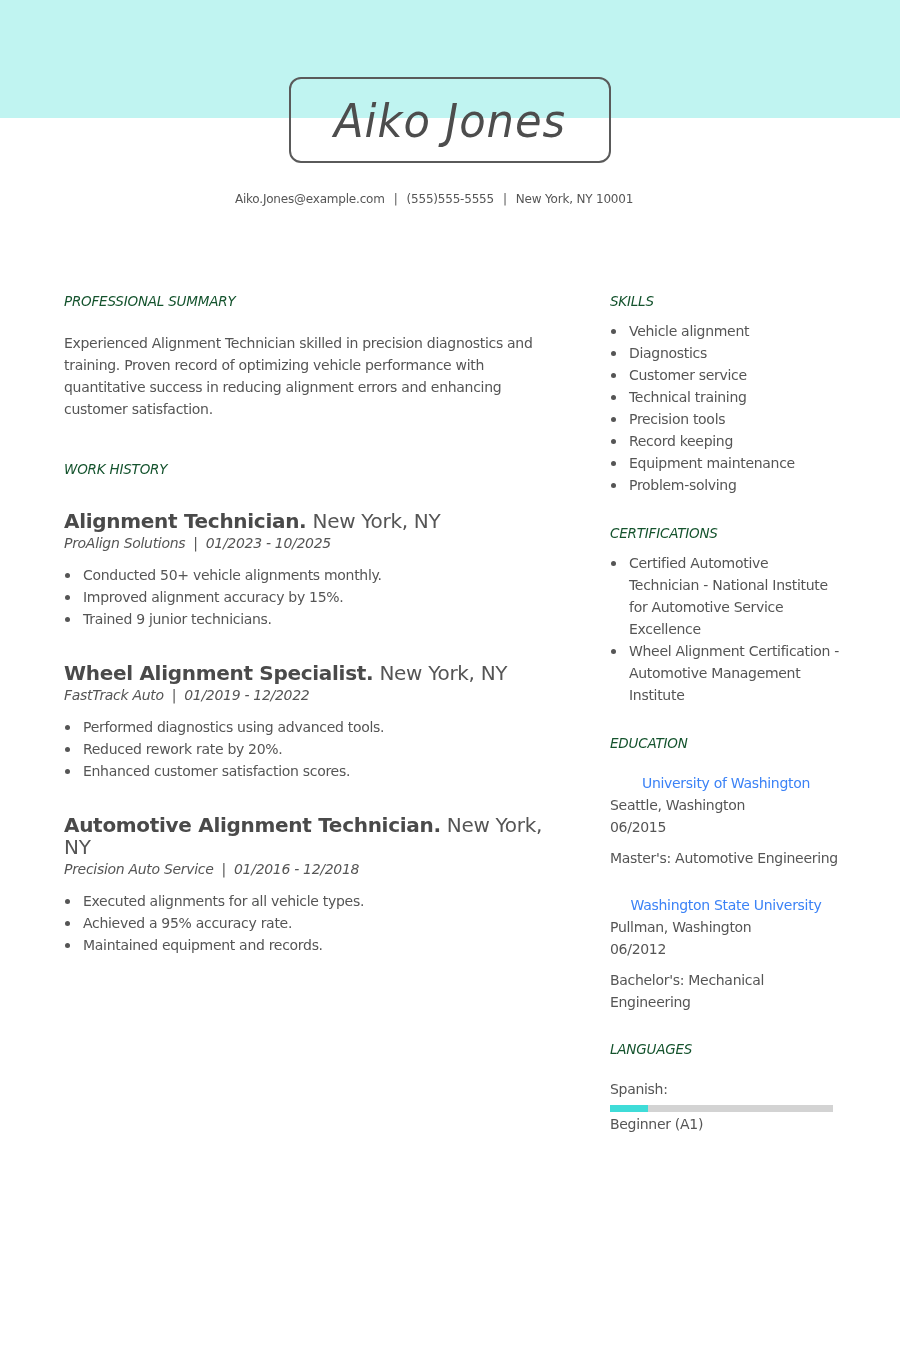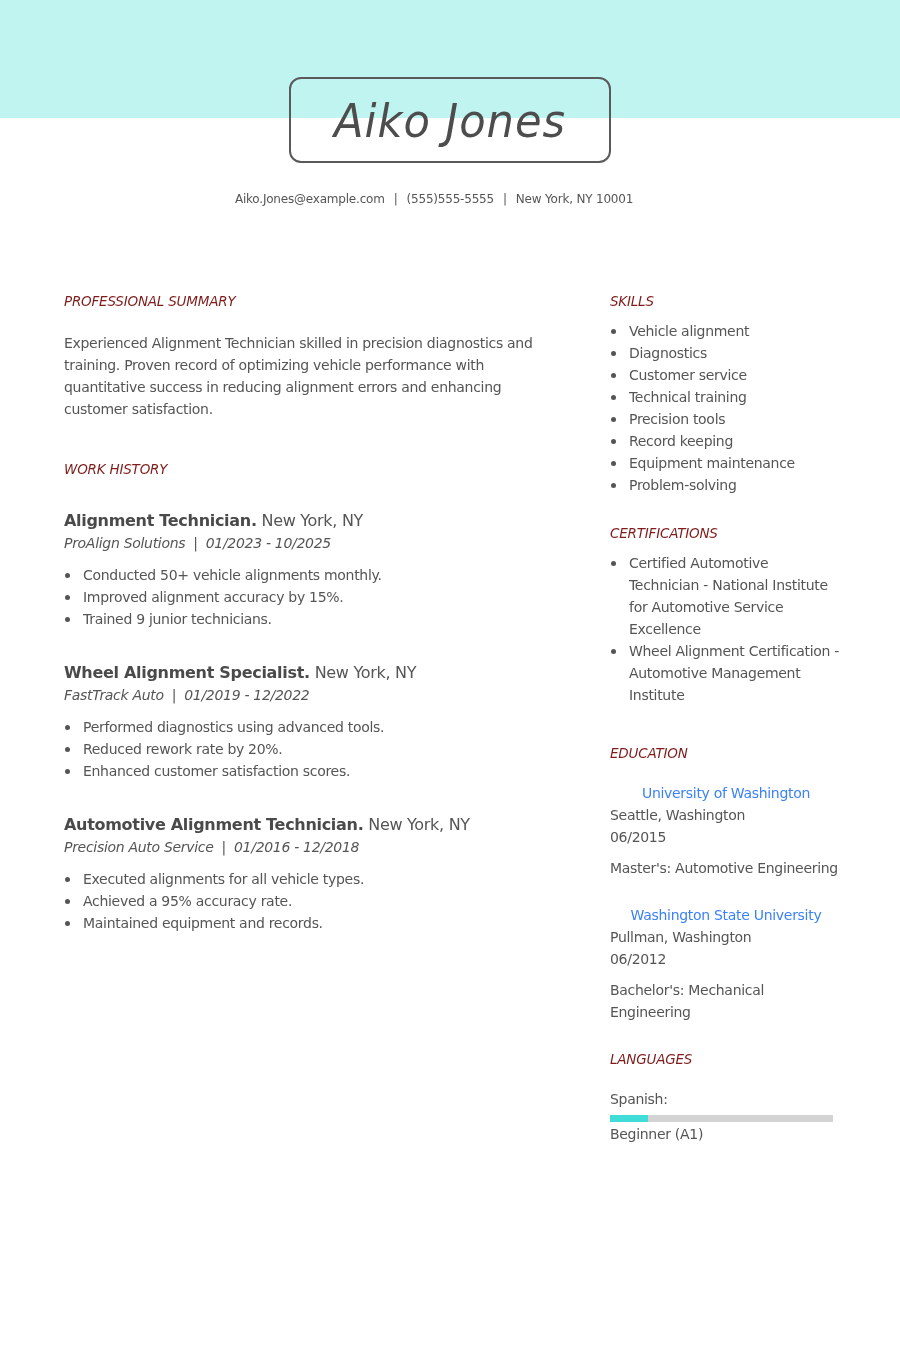--- a/index.html
+++ b/index.html
@@ -28,49 +28,49 @@
   .contact {
     position: absolute; left: 0; top: 192px; width: 868px; text-align: center;
     font-size: 12px; color: #555; letter-spacing: -0.2px;
   }
   .contact .sep { margin: 0 9px; }
 
   .left-col { position: absolute; left: 64px; top: 292px; width: 480px; }
   .right-col { position: absolute; left: 610px; top: 292px; width: 232px; }
 
   .section-title {
-    font-style: italic; font-size: 13.5px; color: #7f1d1d;
+    font-style: italic; font-size: 13.5px; color: #14532d;
     letter-spacing: -0.2px; text-transform: uppercase;
     height: 18px; line-height: 18px;
   }
   .text { font-size: 14px; line-height: 22px; color: #555; letter-spacing: -0.3px; }
   .summary { margin-top: 22px; }
 
   .work-title { margin-top: 40px; }
   .job { margin-top: 22px; }
   .job + .job { margin-top: 25px; }
-  .job-head { font-size: 16px; line-height: 22px; color: #555; letter-spacing: -0.3px; margin-top: 32px; }
+  .job-head { font-size: 20px; line-height: 22px; color: #555; letter-spacing: -0.3px; margin-top: 32px; }
   .job-head .role { font-weight: bold; color: #4a4a4a; }
   .job-sub { font-size: 14px; line-height: 22px; font-style: italic; color: #555; letter-spacing: -0.3px; }
   .job-sub .sep { margin: 0 8px; font-style: normal; }
 
   ul.bullets { list-style: none; margin-top: 10px; }
   ul.bullets li {
     position: relative; padding-left: 19px;
     font-size: 14px; line-height: 22px; color: #555; letter-spacing: -0.3px;
   }
   ul.bullets li::before {
     content: ""; position: absolute; left: 1px; top: 9px;
     width: 5px; height: 5px; border-radius: 50%; background: #555;
   }
 
   .skills-list { margin-top: 20px; }
   .cert-title { margin-top: 28px; }
   .cert-list { margin-top: 20px; }
-  .edu-title { margin-top: 38px; }
+  .edu-title { margin-top: 28px; }
   .edu { margin-top: 20px; }
   .edu + .edu { margin-top: 25px; }
   .edu .school { font-weight: normal; color: #3b82f6; text-align: center; }
   .edu .degree { margin-top: 9px; }
   .lang-title { margin-top: 27px; }
   .lang { margin-top: 20px; }
   .lang-bar {
     margin-top: 5px; width: 223px; height: 7px; background: #d3d3d3; position: relative;
   }
   .lang-fill { position: absolute; left: 0; top: 0; height: 7px; background: #3fdcd8; }

